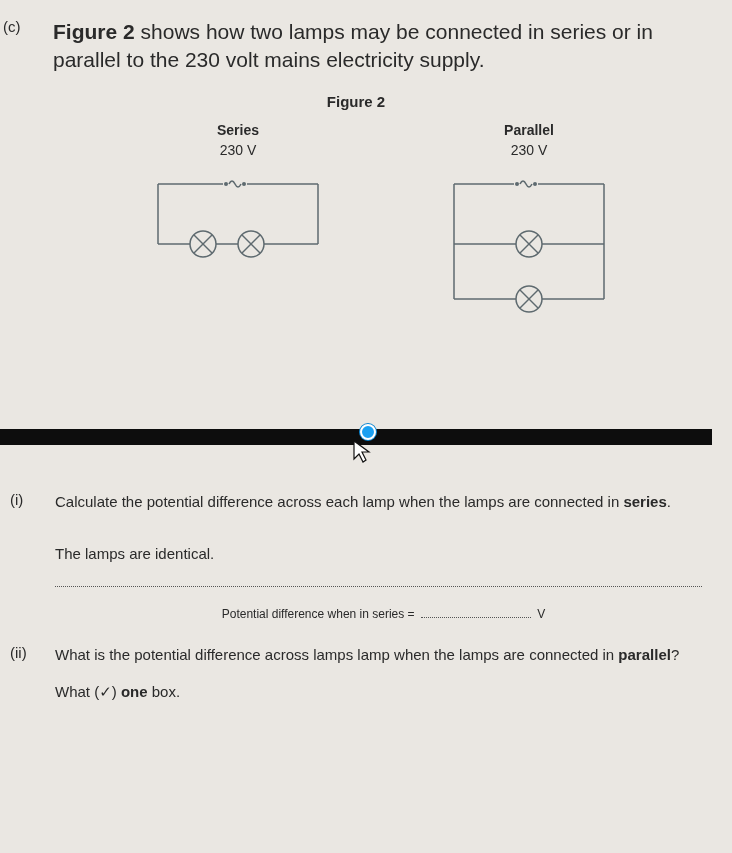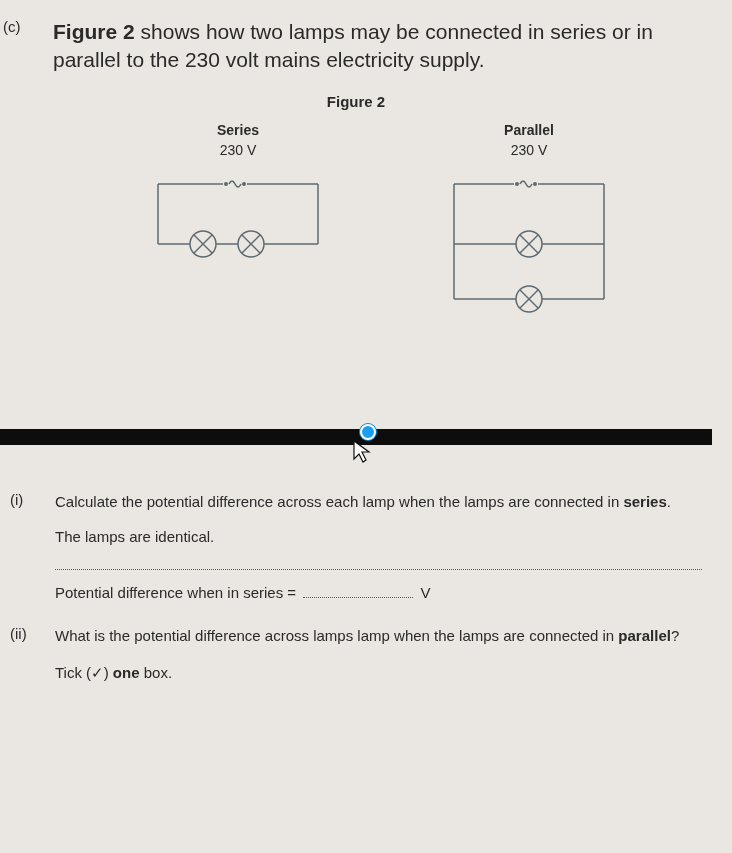--- a/index.html
+++ b/index.html
@@ -36,27 +36,27 @@
     }
     .cursor {
       position: absolute;
       left: 352px; top: 10px;
       font-size: 20px; color: #111;
     }
     .sub-section { padding: 0 0 0 0; }
     .sub-row { display: flex; margin-top: 46px; }
     .sub-label { width: 55px; flex-shrink: 0; padding-left: 10px; font-size: 15px; }
     .sub-body { flex: 1; font-size: 15px; line-height: 1.4; }
-    .identical { margin-top: 14px; }
+    .identical { margin-top: 31px; }
     .dotted-line {
       margin: 22px 10px 0 0;
       border-bottom: 1.5px dotted #555;
       height: 0;
     }
-    .answer-line { margin-top: 12px; font-size: 15px; }
+    .answer-line { text-align: center; margin-top: 19px; font-size: 12px; }
     .dotted-span {
       display: inline-block;
       width: 110px;
       border-bottom: 1.5px dotted #555;
       vertical-align: baseline;
       margin: 0 3px;
     }
     .tick-line { margin-top: 16px; font-size: 15px; }
   </style>
 </head>
@@ -156,20 +156,20 @@
           <span>Potential difference when in series = </span><span class="dotted-span"></span><span> V</span>
         </div>
       </div>
     </div>
 
     <div class="sub-row" style="margin-top:22px;">
       <div class="sub-label">(ii)</div>
       <div class="sub-body">
         <span>What is the potential difference across lamps lamp when the lamps are connected in </span><span class="bold">parallel</span><span>?</span>
         <div class="tick-line">
-          <span>Tick (</span><span>✓</span><span>) </span><span class="bold">one</span><span> box.</span>
+          <span>What (</span><span>✓</span><span>) </span><span class="bold">one</span><span> box.</span>
         </div>
       </div>
     </div>
 
   </div>
 
 </div>
 
 </body></html>

